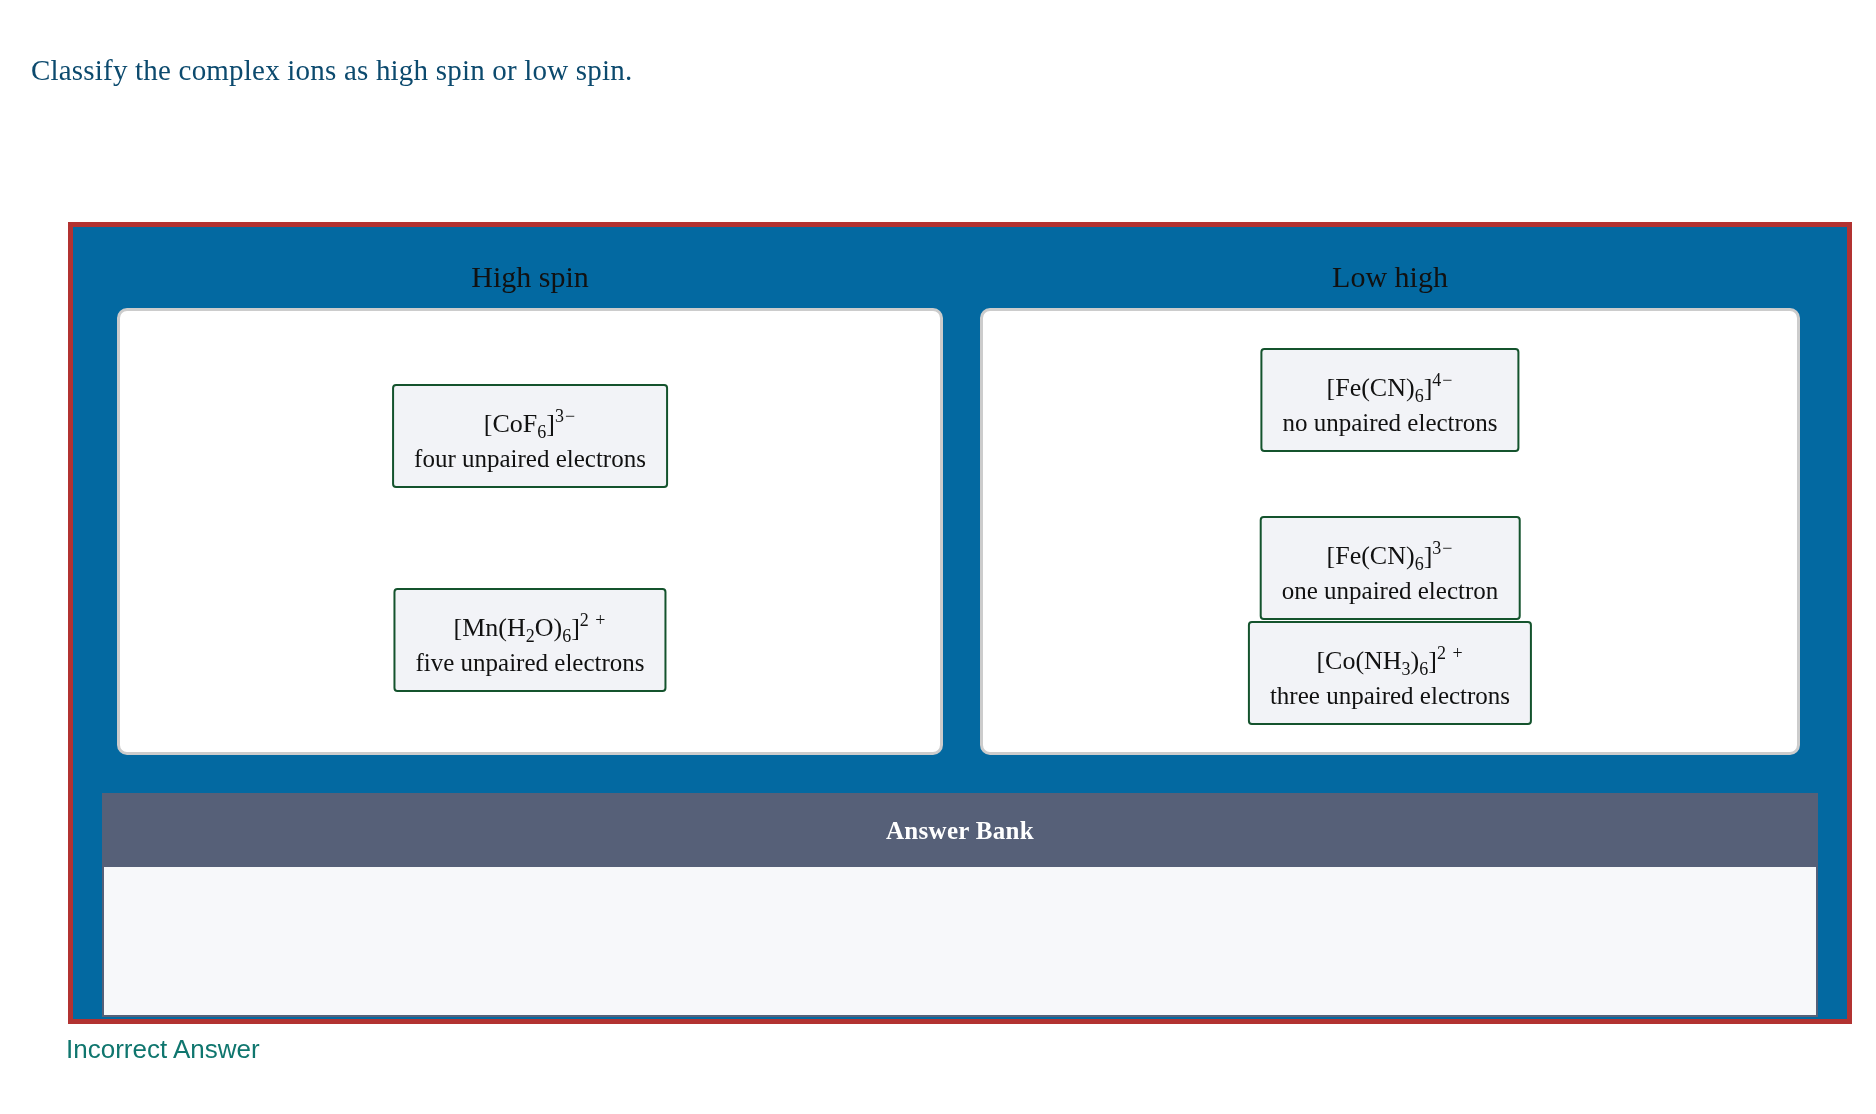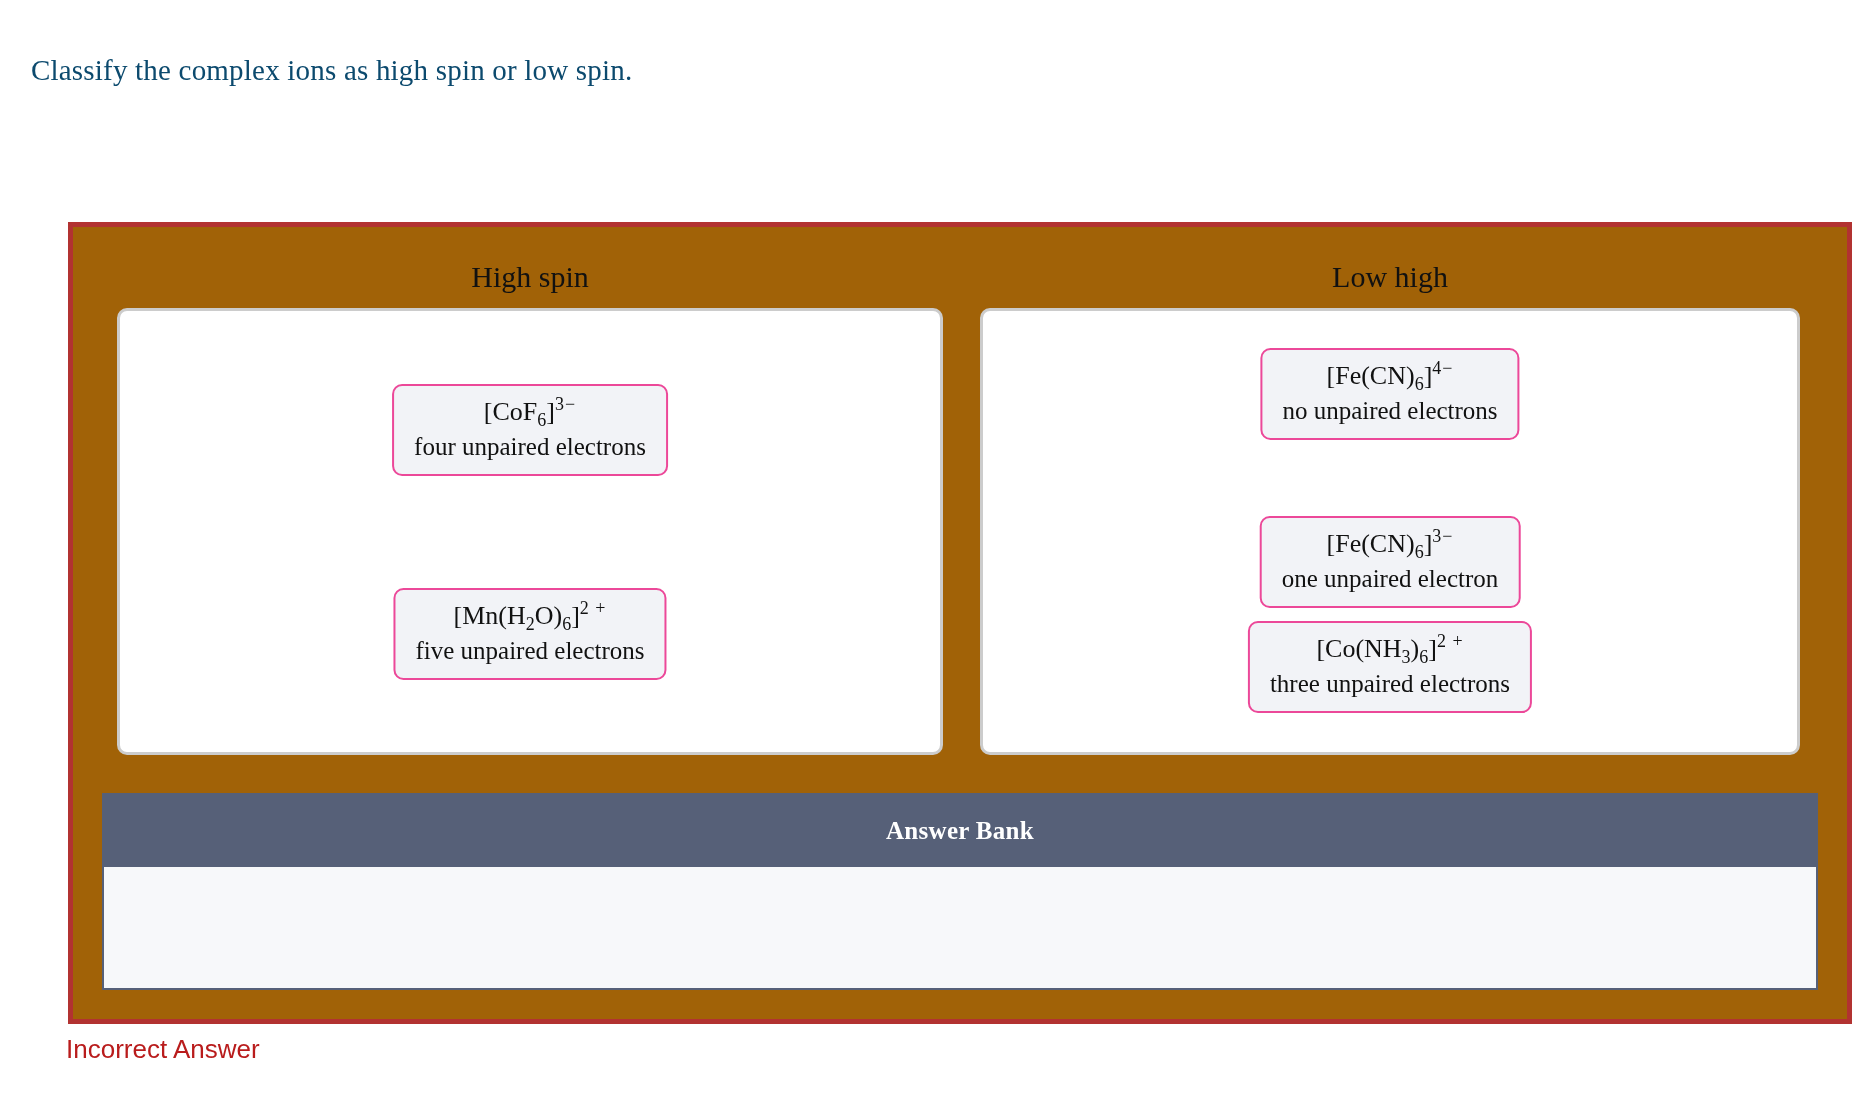--- a/index.html
+++ b/index.html
@@ -26,21 +26,21 @@
     letter-spacing: 0.2px;
   }
   .quiz-frame {
     position: absolute;
     left: 68px;
     top: 222px;
     width: 1784px;
     height: 802px;
     border: 5px solid #b23231;
     box-sizing: border-box;
-    background: #a16207;
+    background: #0369a1;
   }
   .bin-label {
     position: absolute;
     top: 28px;
     height: 44px;
     font-size: 30px;
     color: #111111;
     text-align: center;
     line-height: 44px;
   }
@@ -55,24 +55,24 @@
     box-sizing: border-box;
     background: #ffffff;
   }
   .drop-zone.high { left: 44px;  width: 826px; }
   .drop-zone.low  { left: 907px; width: 820px; }
   .chip {
     position: absolute;
     left: 50%;
     transform: translateX(-50%);
     background: #f2f3f7;
-    border: 2px solid #ec4899;
-    border-radius: 10px;
+    border: 2px solid #14532d;
+    border-radius: 4px;
     box-sizing: border-box;
-    padding: 8px 20px 10px 20px;
+    padding: 20px 20px 10px 20px;
     text-align: center;
     white-space: nowrap;
     cursor: grab;
   }
   .chip .formula {
     font-size: 26px;
     color: #111111;
     line-height: 36px;
   }
   .chip .formula sub {
@@ -94,21 +94,21 @@
   .chip.hs-1 { top: 277px; }
   .chip.ls-0 { top: 37px;  }
   .chip.ls-1 { top: 175px; margin-top: 30px; }
   .chip.ls-2 { top: 310px; }
 
   .answer-bank {
     position: absolute;
     left: 29px;
     top: 566px;
     width: 1716px;
-    height: 197px;
+    height: 224px;
     border: 2px solid #566078;
     box-sizing: border-box;
     background: #f7f8fa;
   }
   .answer-bank-header {
     width: 100%;
     height: 72px;
     background: #566078;
     color: #ffffff;
     font-size: 25px;
@@ -120,21 +120,21 @@
   .answer-bank-body {
     width: 100%;
     height: 123px;
   }
   .feedback-label {
     position: absolute;
     left: 66px;
     top: 1034px;
     font-family: "Liberation Sans", sans-serif;
     font-size: 26px;
-    color: #b91c1c;
+    color: #0f766e;
   }
 </style>
 </head>
 <body>
 
 <div class="canvas">
 
   <div class="page-title">Classify the complex ions as high spin or low spin.</div>
 
   <div class="quiz-frame">

